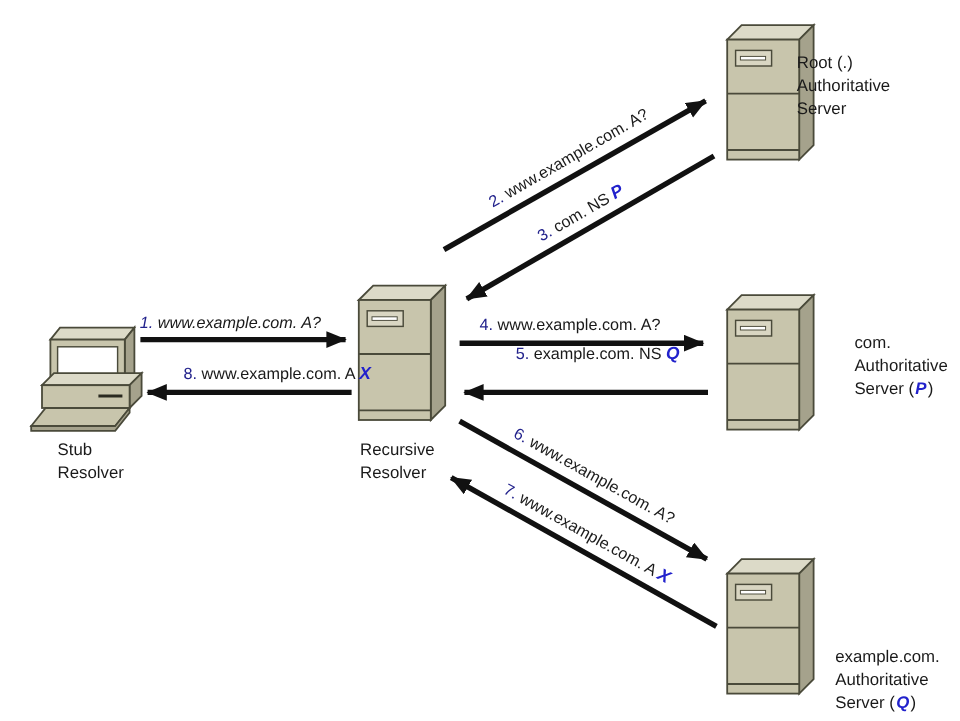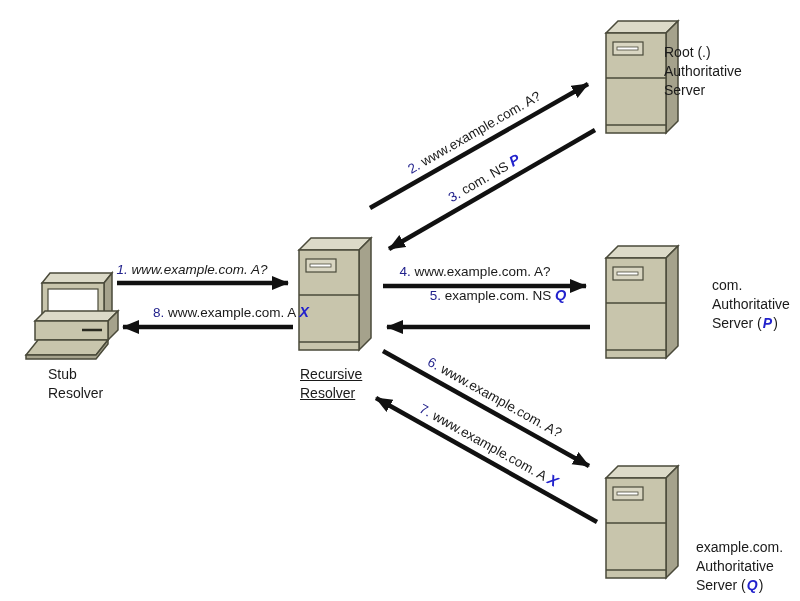--- a/index.html
+++ b/index.html
@@ -35,21 +35,21 @@
   .m7 { left:489px; top:445px; --r:29deg; }
   .m8 { left:208px; top:312px;margin-left:23px; }
 
   
   .node-label {
     position:absolute; font-size:14px; line-height:19px; color:#1a1a1a;
     white-space:nowrap;
   }
   .node-label .em { color:#2222CC; font-weight:bold; font-style:italic; padding:0 1px; }
   .n-stub      { left:48px;  top:365px; }
-  .n-recursive { left:300px; top:365px;text-decoration:underline; }
+  .n-recursive { left:300px; top:365px; }
   .n-root      { left:664px; top:43px;  }
   .n-com       { left:712px; top:276px; }
   .n-example   { left:696px; top:499px;margin-top:39px; }
 </style>
 </head>
 <body>
 
 <div class="canvas">
 
   <svg class="layer" width="800" height="601" viewBox="0 0 800 601">

